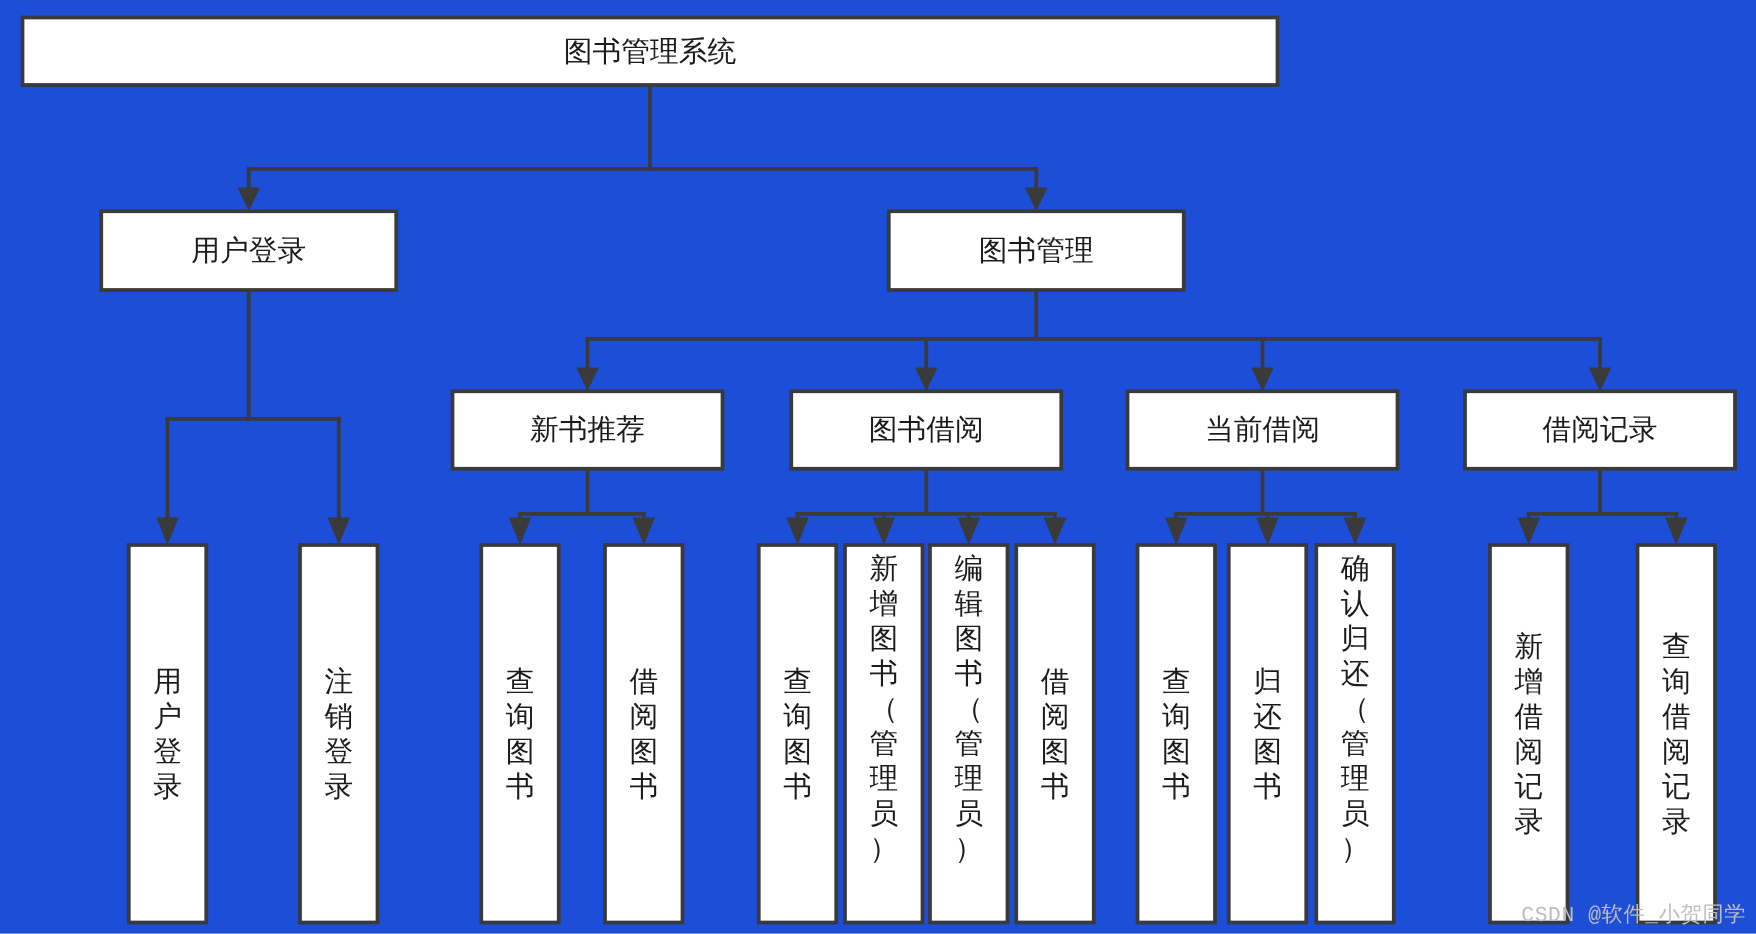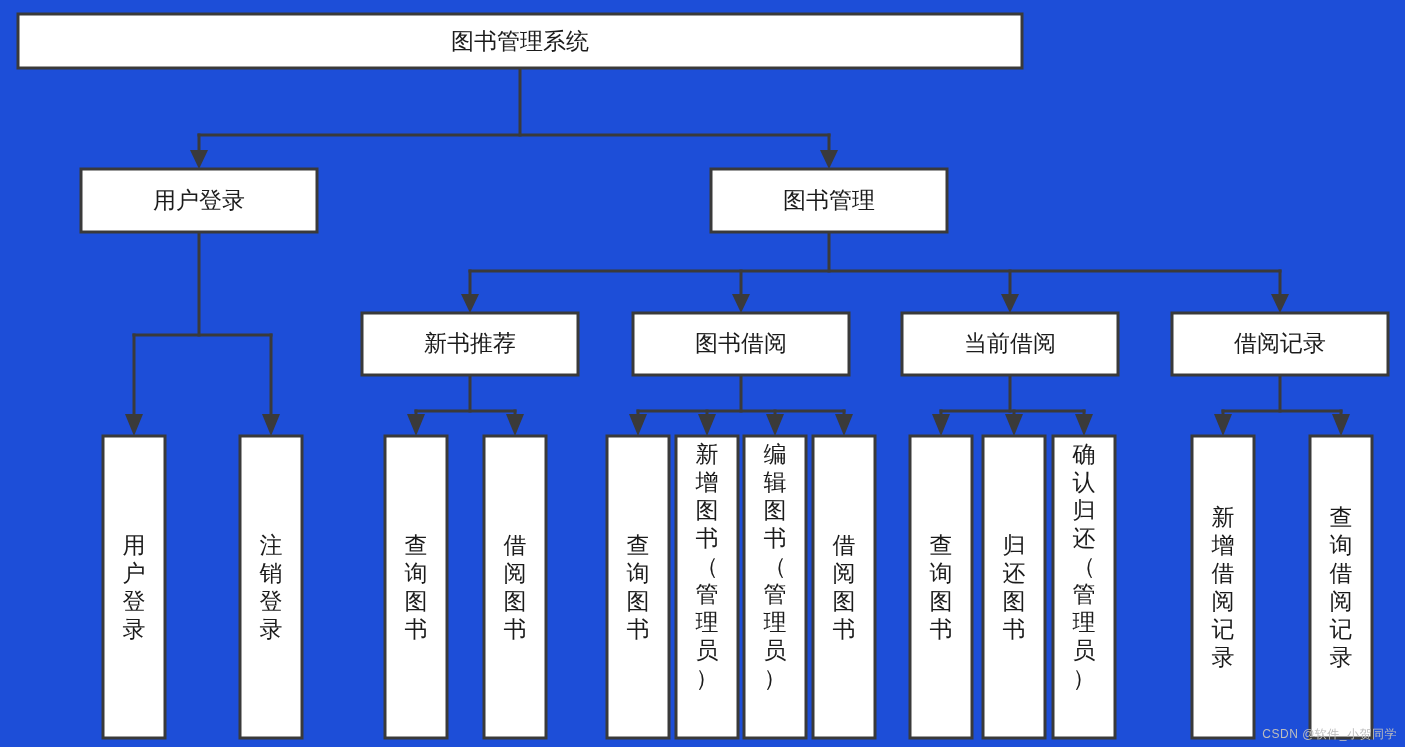--- a/index.html
+++ b/index.html
@@ -49,22 +49,22 @@
   .leaflabel {
     font-family: "Liberation Sans", "DejaVu Sans", sans-serif;
     font-size: 23px;
     fill: #1b1b1b;
     text-anchor: middle;
   }
   .watermark {
     position: absolute;
     right: 8px;
     bottom: 4px;
-    font-family: Liberation Sans, sans-serif;
-    font-size: 12px;
+    font-family: Liberation Mono, monospace;
+    font-size: 17px;
     color: #bdbdbd;
     letter-spacing: 0.5px;
     white-space: nowrap;
     user-select: none;
   }
 </style>
 </head>
 <body>
 
 <div id="stage">

